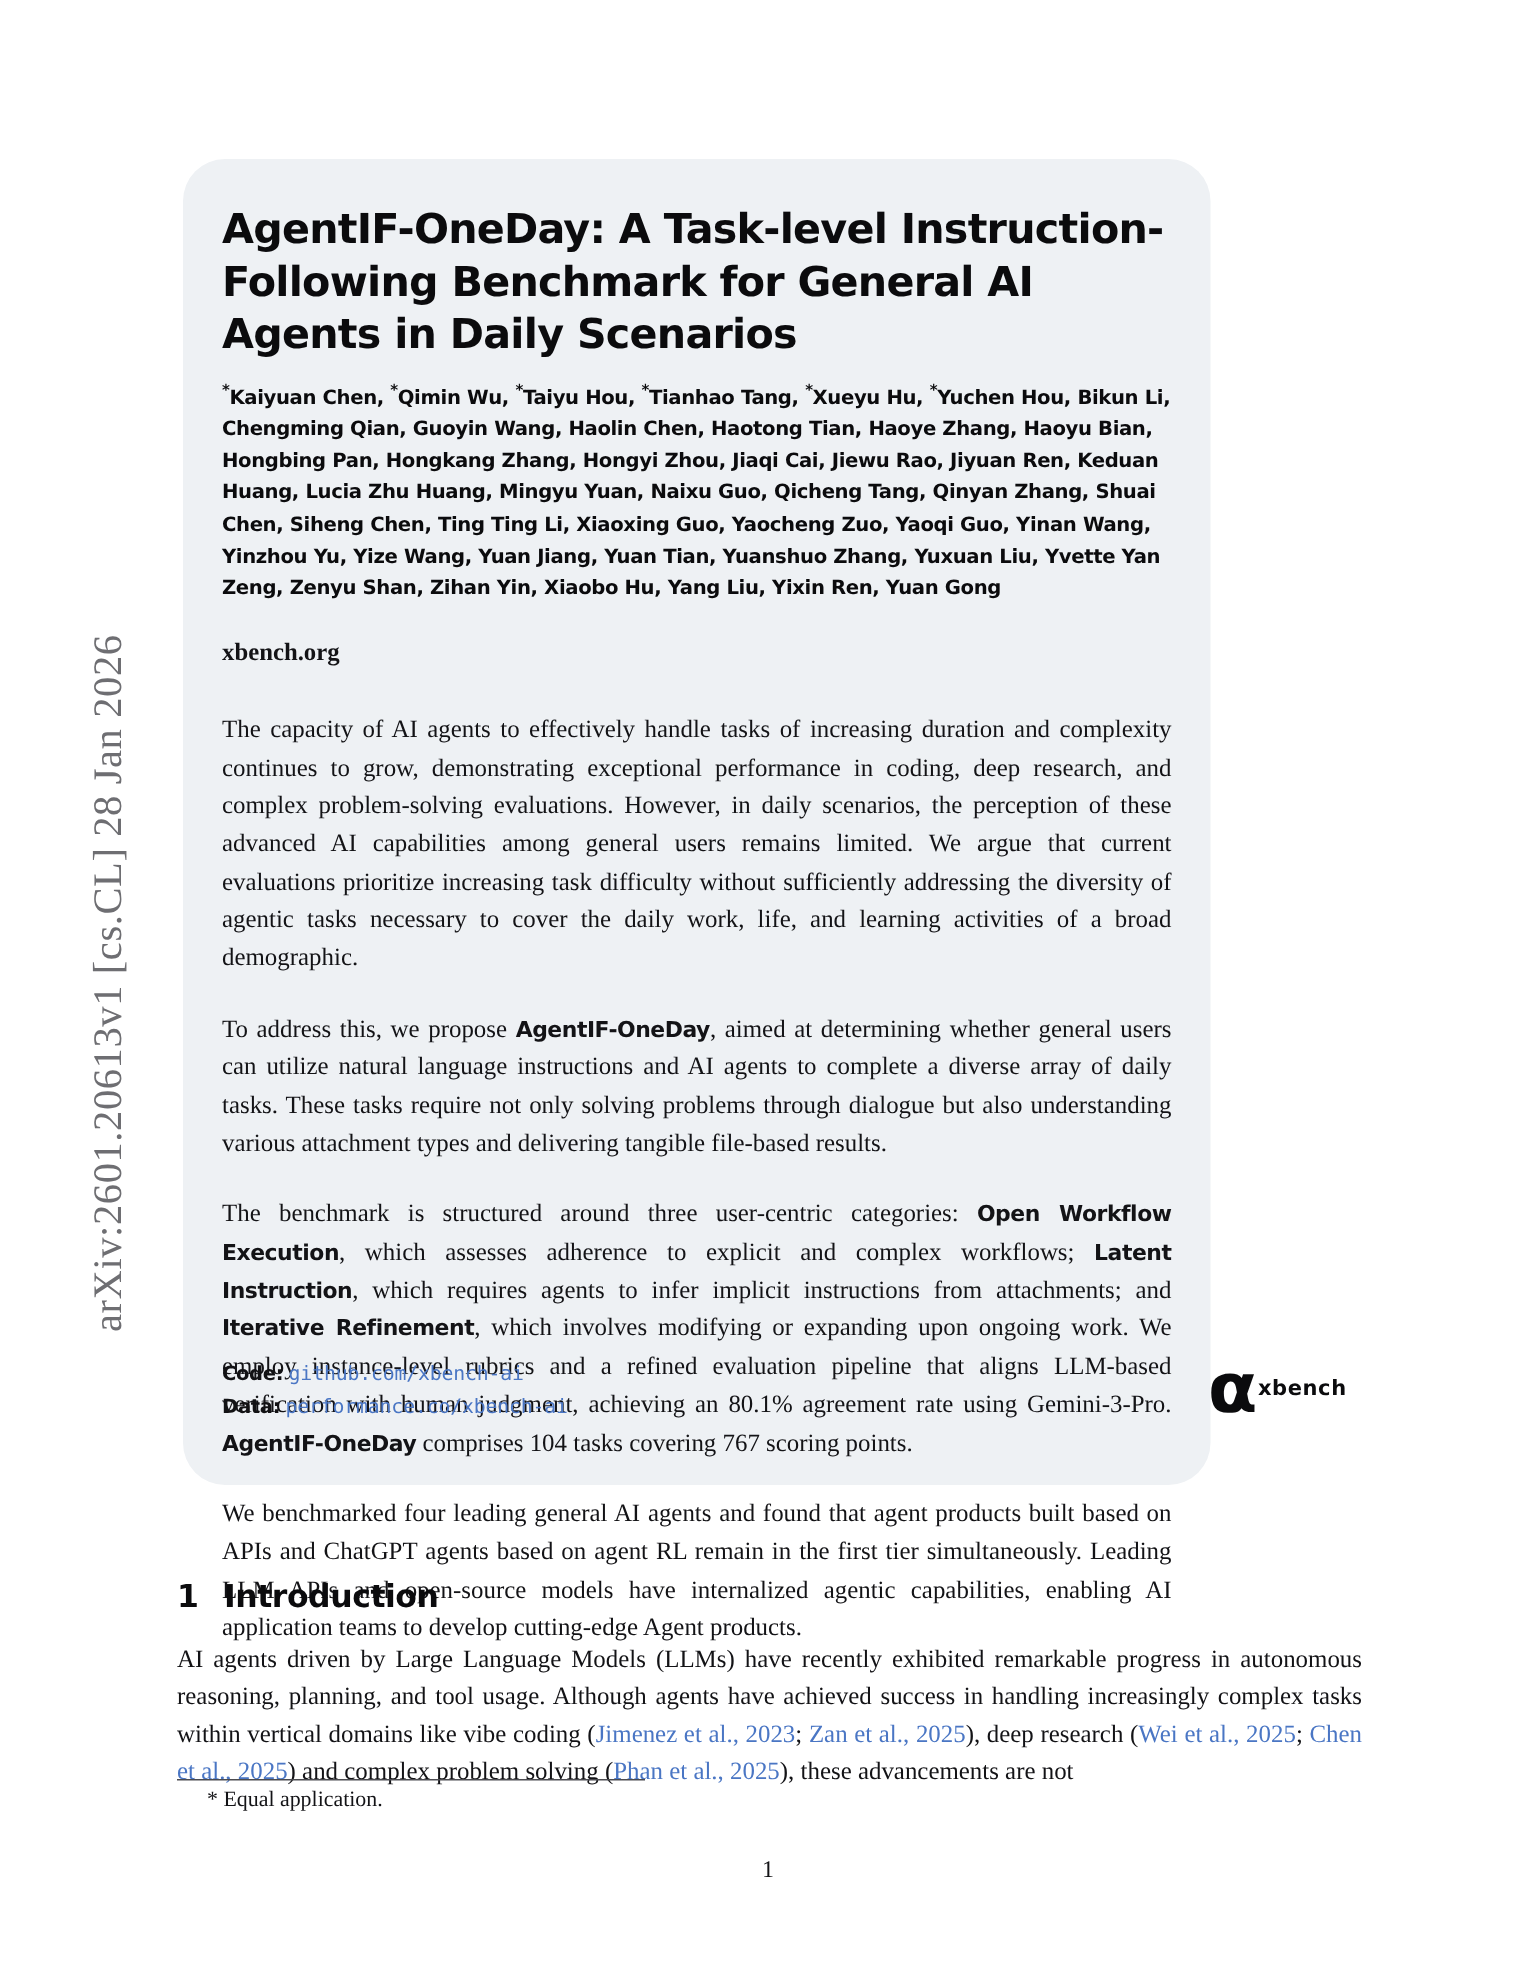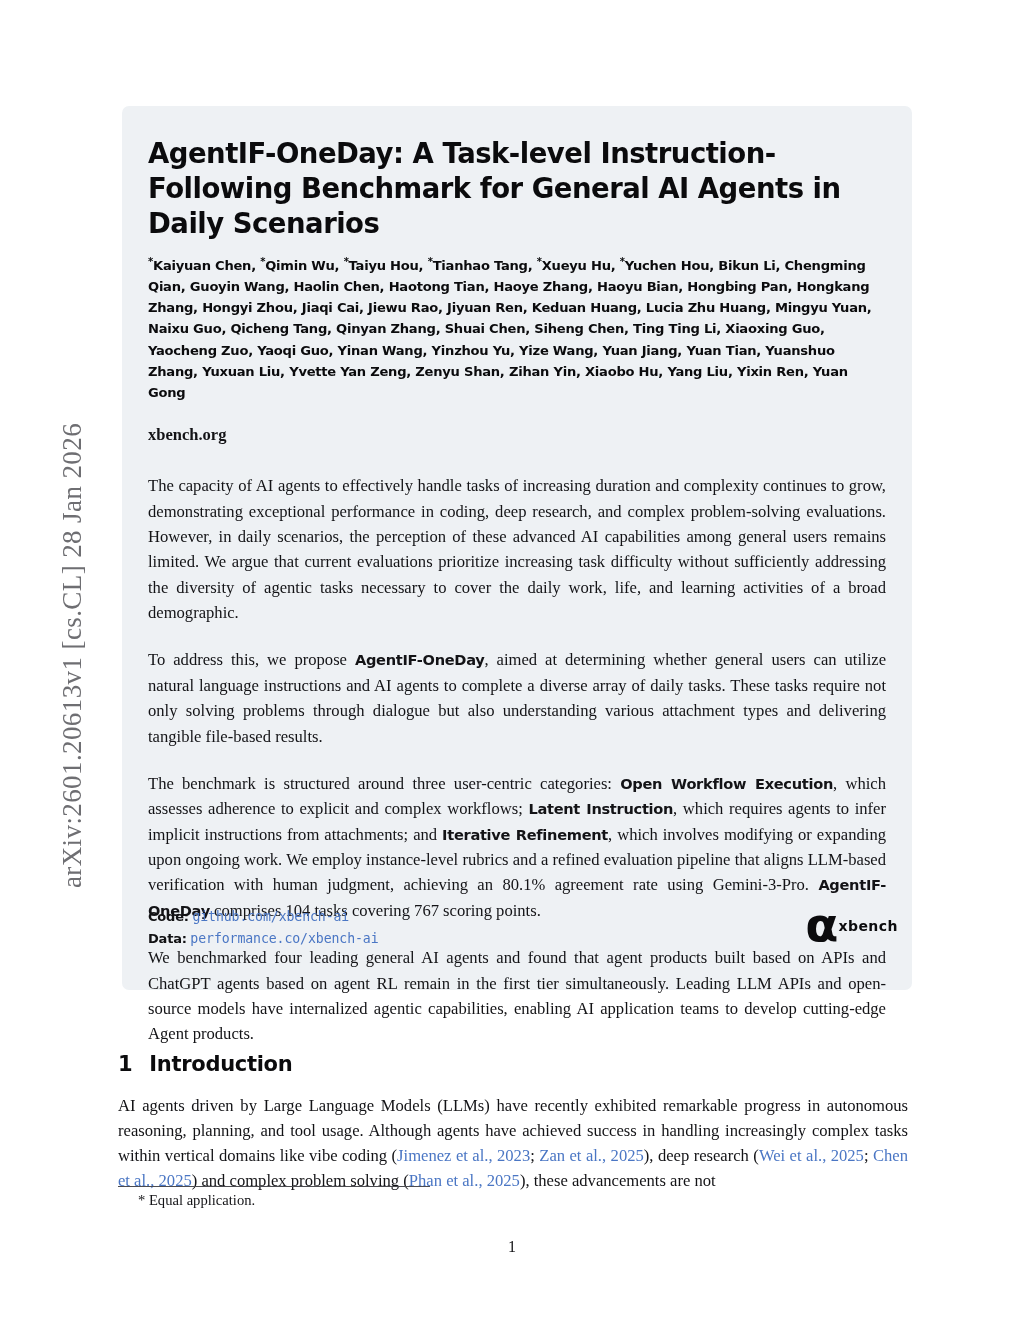--- a/index.html
+++ b/index.html
@@ -30,24 +30,24 @@
     color: #6e6e72;
     letter-spacing: 0.4px;
     white-space: nowrap;
   }
 
   
   .abstract-card {
     position: absolute;
     left: 122px;
     top: 106px;
-    width: 790px;
+    width: 685px;
     height: 884px;
     background: #eef1f4;
-    border-radius: 7px;
+    border-radius: 28px;
     box-sizing: border-box;
     padding: 30px 26px 0 26px;
   }
 
   .paper-title {
     font-family: "DejaVu Sans", "Liberation Sans", sans-serif;
     font-size: 27.5px;
     font-weight: bold;
     line-height: 1.27;
     letter-spacing: -0.5px;

